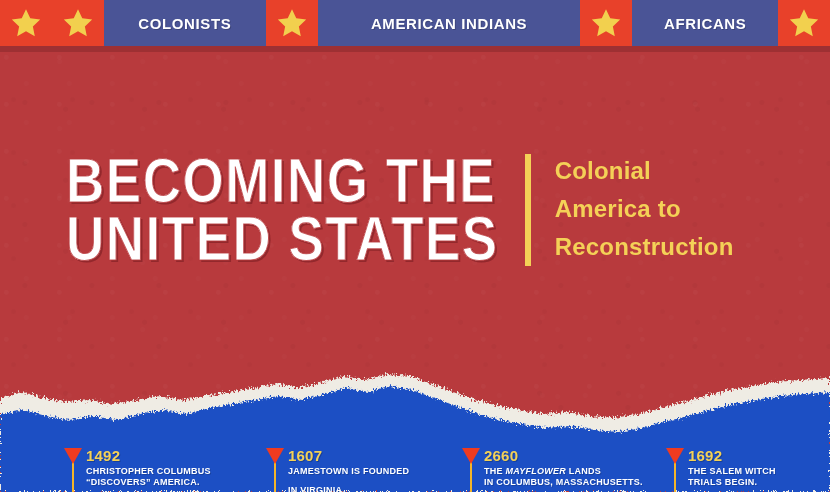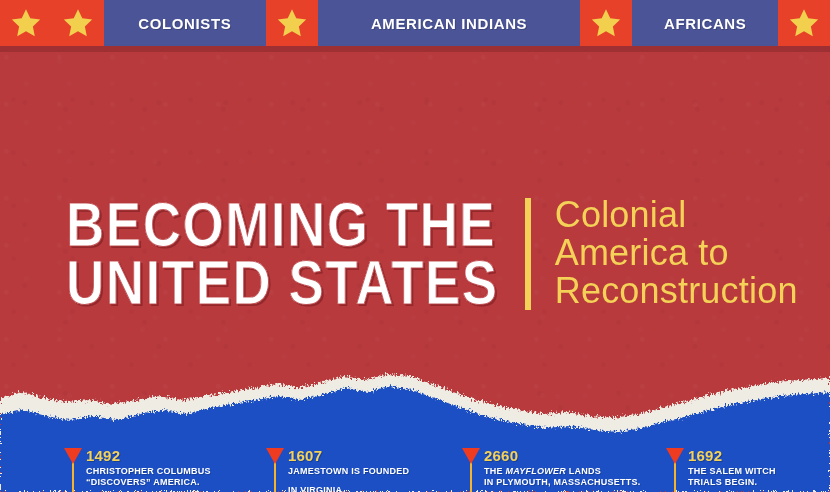--- a/index.html
+++ b/index.html
@@ -73,21 +73,20 @@
   }
   .star-glyph { display: block; }
 
   
   #hero {
     position: absolute;
     left: 0; top: 52px;
     width: 830px;
     height: 340px;
     z-index: 3;
-    margin-top: 44px;
   }
   #hero-inner {
     position: absolute;
     left: 66px;
     top: 98px;
     display: flex;
     align-items: flex-start;
   }
   #title-block {
     display: flex;
@@ -122,22 +121,22 @@
   }
   #title-divider {
     width: 6px;
     align-self: stretch;
     background: #f4d157;
     margin: 4px 24px 0 26px;
     min-height: 110px;
   }
   #subtitle {
     color: #f4d157;
-    font-size: 36px;
-    font-weight: normal;
+    font-size: 24px;
+    font-weight: bold;
     line-height: 38px;
     letter-spacing: .2px;
     padding-top: 2px;
     white-space: nowrap;
   }
 
   
   #blue-band {
     position: absolute;
     left: 0; top: 0;
@@ -299,21 +298,21 @@
     </div>
 
     <div class="tl-item" style="left:460px">
       <div class="tl-marker">
         <div class="tl-stem"></div>
         <div class="tl-tri"></div>
       </div>
       <div class="tl-text">
         <div class="tl-year">2660</div>
         <div class="tl-desc"><span>THE </span><em>MAYFLOWER</em><span> LANDS</span></div>
-        <div class="tl-desc" style="margin-top:0">IN PLYMOUTH, MASSACHUSETTS.</div>
+        <div class="tl-desc" style="margin-top:0">IN COLUMBUS, MASSACHUSETTS.</div>
       </div>
     </div>
 
     <div class="tl-item" style="left:664px">
       <div class="tl-marker">
         <div class="tl-stem"></div>
         <div class="tl-tri"></div>
       </div>
       <div class="tl-text">
         <div class="tl-year">1692</div>

